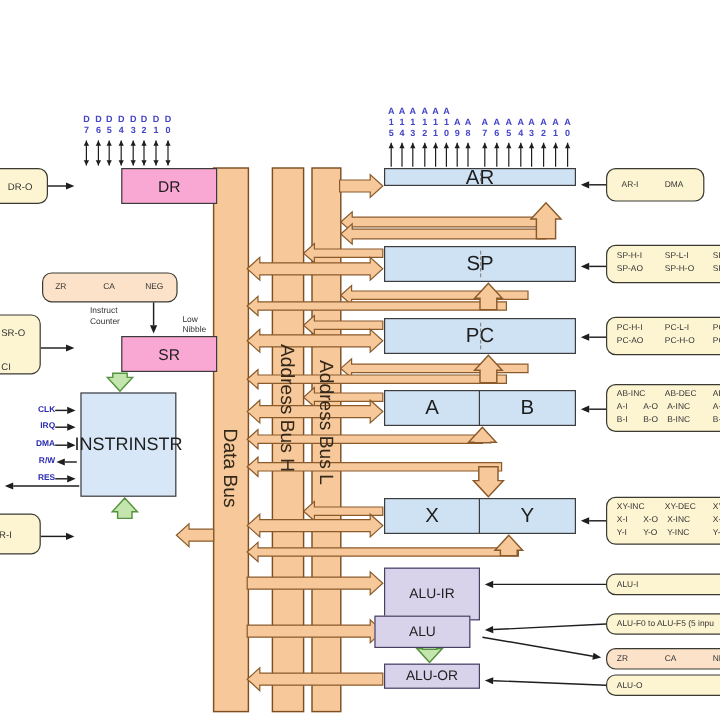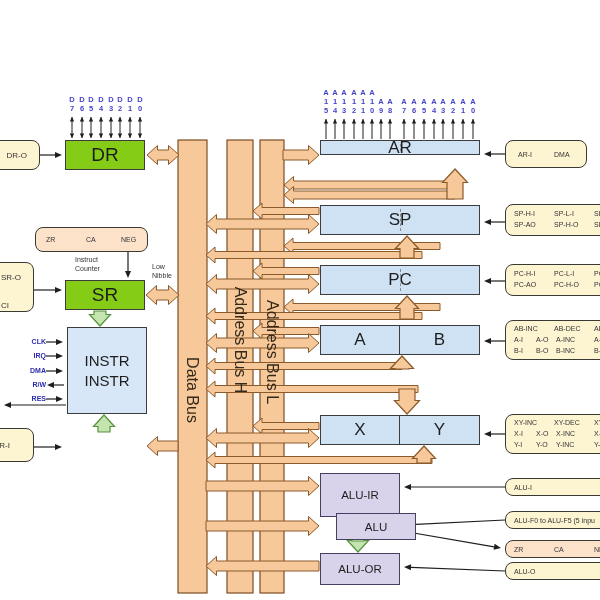--- a/index.html
+++ b/index.html
@@ -1,29 +1,29 @@
 <!DOCTYPE html>
 <html><head>
 <meta charset="utf-8">
 <style>
   html,body{margin:0;padding:0;background:#fff;font-family:"Liberation Sans",sans-serif;}
   #canvas{position:relative;width:600px;height:600px;overflow:hidden;background:#fff;}
   #wires{position:absolute;left:0;top:0;}
   .box{position:absolute;box-sizing:border-box;border:1.4px solid #3c3c3c;display:flex;align-items:center;justify-content:center;color:#1e1e1e;}
   .reg{background:#cfe2f4;font-size:17px;}
-  .regg{background:#84cc16;font-size:19px;}
+  .regg{background:#f9a8d4;font-size:13px;margin-left:36px;}
   .alu{background:#d9d2eb;font-size:11.5px;border-color:#474063;}
   .tan{background:#fdf4d2;border-radius:8px;border:1.4px solid #3a3a32;font-size:7px;color:#333;}
   .peach{background:#fbe2c9;border-radius:8px;border:1.4px solid #3a3a32;font-size:8px;color:#333;}
   .mid{position:absolute;left:50%;top:3px;bottom:3px;border-left:1px dashed #8a8a8a;}
   .lbl{position:absolute;font-size:7px;color:#333;line-height:8.5px;}
   .sig{position:absolute;font-size:7px;font-weight:bold;color:#2b2bb0;width:30px;text-align:right;line-height:8px;}
   .bitcol{position:absolute;width:12px;text-align:center;font-size:7.5px;font-weight:bold;color:#4343c8;line-height:9px;}
   .cspan{position:absolute;white-space:nowrap;font-size:7px;color:#333;}
-  .decode{background:#d7e7f7;flex-direction:column;font-size:15px;line-height:20px;}
+  .decode{background:#d7e7f7;font-size:15px;line-height:20px;}
   .noLB{border-left:none;}
 </style>
 </head>
 <body>
 
 <div id="canvas">
   <svg id="wires" width="600" height="600">
     <rect x="178" y="140" width="29" height="453" fill="#f6c89a" stroke="#7d4e22" stroke-width="1.2"></rect>
     <rect x="227" y="140" width="26" height="453" fill="#f6c89a" stroke="#7d4e22" stroke-width="1.2"></rect>
     <rect x="260" y="140" width="24" height="453" fill="#f6c89a" stroke="#7d4e22" stroke-width="1.2"></rect>
@@ -192,24 +192,24 @@
   <div class="box regg" style="left:65px;top:280px;width:80px;height:30px">
       <span>SR</span>
     </div>
   <div class="box decode" style="left:67px;top:327px;width:80px;height:87px">
     <span>INSTR</span>
     <span>INSTR</span>
   </div>
   <div class="box alu" style="left:320px;top:473px;width:80px;height:44px">
       <span>ALU-IR</span>
     </div>
-  <div class="box alu" style="left:336px;top:513px;width:80px;height:27px">
+  <div class="box alu" style="left:312px;top:513px;width:80px;height:27px">
       <span>ALU</span>
     </div>
-  <div class="box alu" style="left:320px;top:553px;width:80px;height:32px">
+  <div class="box alu" style="left:320px;top:553px;width:80px;height:21px">
       <span>ALU-OR</span>
     </div>
 
   <div class="box tan" style="left:-28px;top:140px;width:68px;height:30px;justify-content:flex-end;padding-right:12px;font-size:8px">
       <span>DR-O</span>
     </div>
   <div class="box peach" style="left:35px;top:227px;width:113px;height:25px">
     <span class="cspan" style="left:10px">ZR</span>
     <span class="cspan" style="left:50px">CA</span>
     <span class="cspan" style="left:85px">NEG</span>

